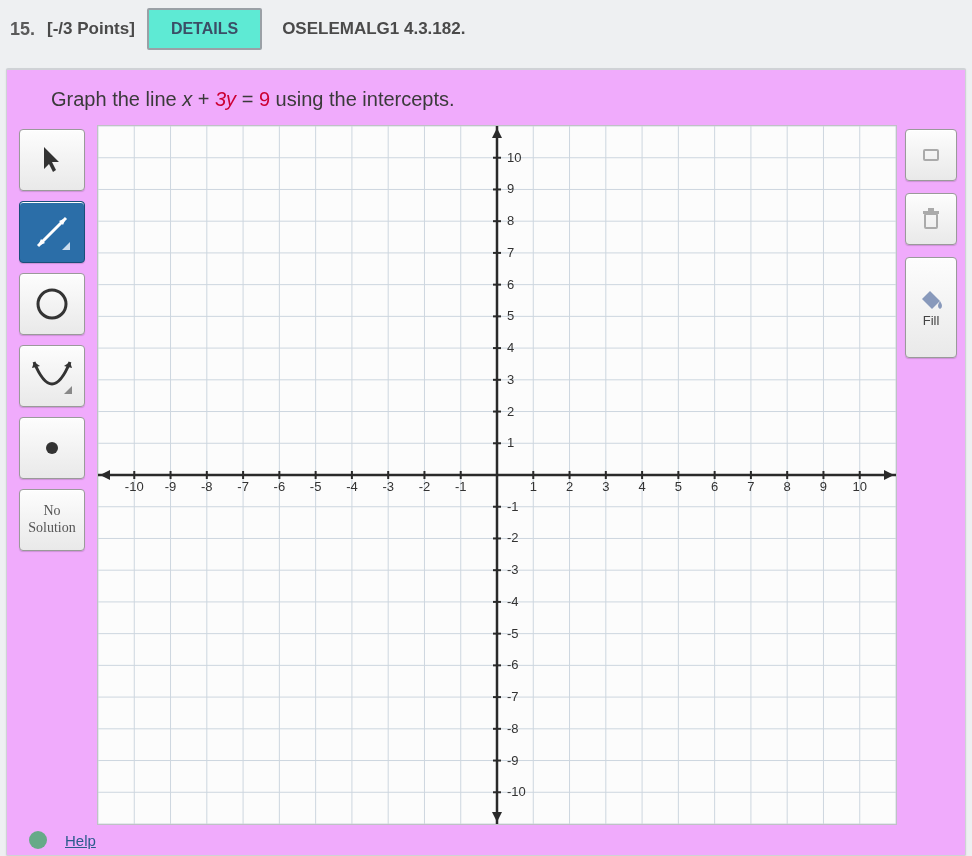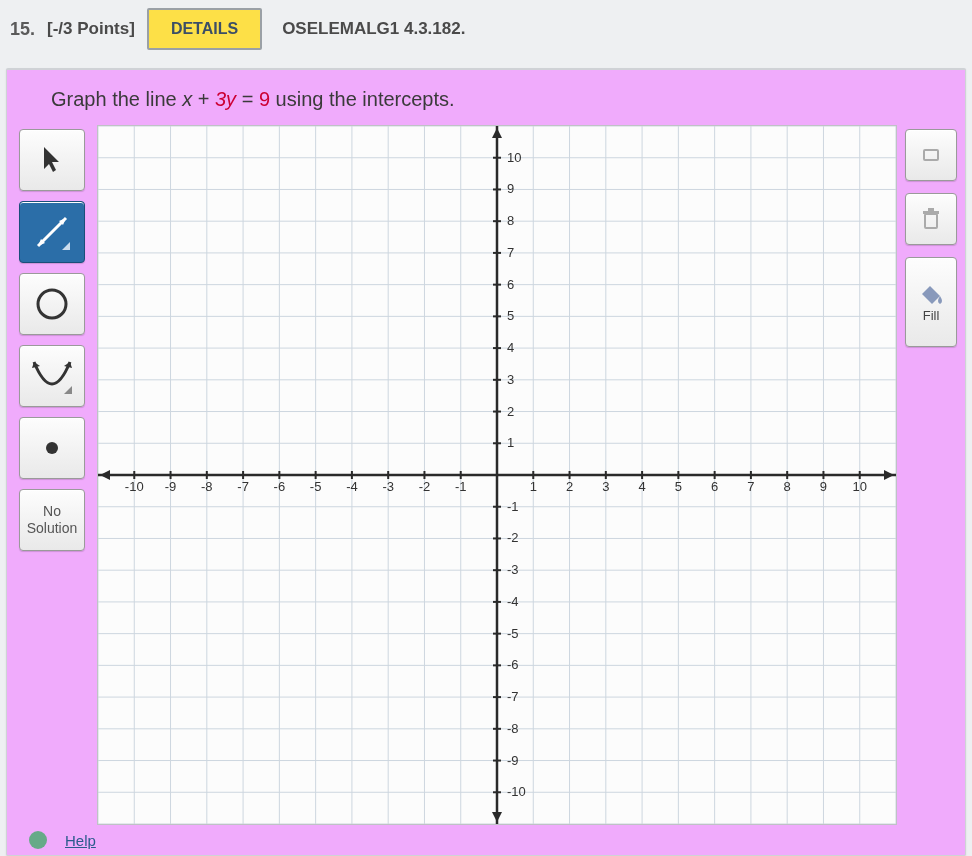--- a/index.html
+++ b/index.html
@@ -1,39 +1,39 @@
 <!DOCTYPE html>
 <html><head>
 <meta charset="utf-8">
 <style>
 * { box-sizing: border-box; margin: 0; padding: 0; }
 body { font-family: Arial, Helvetica, sans-serif; background: #eef0f2; width: 972px; height: 856px; overflow: hidden; }
 
 .header { display: flex; align-items: center; gap: 12px; padding: 8px 10px; }
 .qnum { font-weight: bold; color: #5a5a5a; font-size: 18px; }
 .points { font-weight: bold; color: #4a4a4a; font-size: 17px; }
-.hbtn { border: 2px solid #9aa0a6; background: #fde047; color: #3b4e66; padding: 10px 22px; font-weight: bold; font-size: 16px; cursor: pointer; border-radius: 2px; }
+.hbtn { border: 2px solid #9aa0a6; background: #5eead4; color: #3b4e66; padding: 10px 22px; font-weight: bold; font-size: 16px; cursor: pointer; border-radius: 2px; }
 .ref { font-weight: bold; color: #4a4a4a; font-size: 17px; margin-left: 8px; }
 
 .panel { margin: 10px 6px 0 6px; border: 1px solid #cfd2d6; border-top: 2px solid #cfd2d6; border-radius: 2px; background: #f0abfc; padding: 18px 4px 4px 4px; box-shadow: 0 1px 2px rgba(0,0,0,0.1); }
 .prompt { color: #3a3a3a; font-size: 20px; padding: 0 0 14px 40px; }
 .eqx { font-style: italic; }
 .eqy { font-style: italic; color: #c03; }
 .eqn { color: #c03; }
 
 .workarea { display: flex; align-items: stretch; }
 
 .toolbar { width: 82px; display: flex; flex-direction: column; align-items: center; gap: 10px; padding: 4px 6px; }
-.toolbtn { width: 66px; height: 62px; border: 1px solid #9a9a9a; border-radius: 4px; background: linear-gradient(#fdfdfd, #e9e9e9); display: flex; align-items: center; justify-content: center; cursor: pointer; box-shadow: inset 0 1px 0 #fff, 0 1px 1px rgba(0,0,0,0.15); }
+.toolbtn { width: 66px; height: 62px; border: 1px solid #9a9a9a; border-radius: 4px; background: linear-gradient(#fdfdfd, #e9e9e9); display: flex; align-items: center; justify-content: center; cursor: pointer; box-shadow: inset 0 1px 0 #fff, 0 1px 1px rgba(0,0,0,0.15); font-family: Liberation Serif, serif; }
 .toolbtn.active { background: #2b6ea8; border-color: #1a4e7a; }
 .toolbtn.textbtn { flex-direction: column; font-size: 14px; color: #555; line-height: 1.2; }
 .toolbtn svg { display: block; }
 .sideright { width: 60px; display: flex; flex-direction: column; align-items: center; gap: 12px; padding: 4px 4px; }
 .sidebtn { width: 52px; height: 52px; border: 1px solid #9a9a9a; border-radius: 4px; background: linear-gradient(#fdfdfd, #e9e9e9); display: flex; flex-direction: column; align-items: center; justify-content: center; cursor: pointer; font-size: 13px; color: #444; gap: 2px; box-shadow: inset 0 1px 0 #fff, 0 1px 1px rgba(0,0,0,0.15); }
-.sidebtn.tall { height: 90px; }
+.sidebtn.tall { height: 101px; }
 .sidebtn svg { display: block; }
 
 .graph { flex: 1; border: 1px solid #bfc2c6; position: relative; background: #fcfcfc; height: 700px; margin: 0 4px; }
 
 .help { display: flex; align-items: center; gap: 18px; padding: 6px 10px 2px 18px; }
 .help a { color: #2a5b8c; font-size: 15px; text-decoration: underline; }
 .helpicon { width: 18px; height: 18px; border-radius: 50%; background: #6a8; display: inline-block; }
 </style>
 </head>
 <body>

